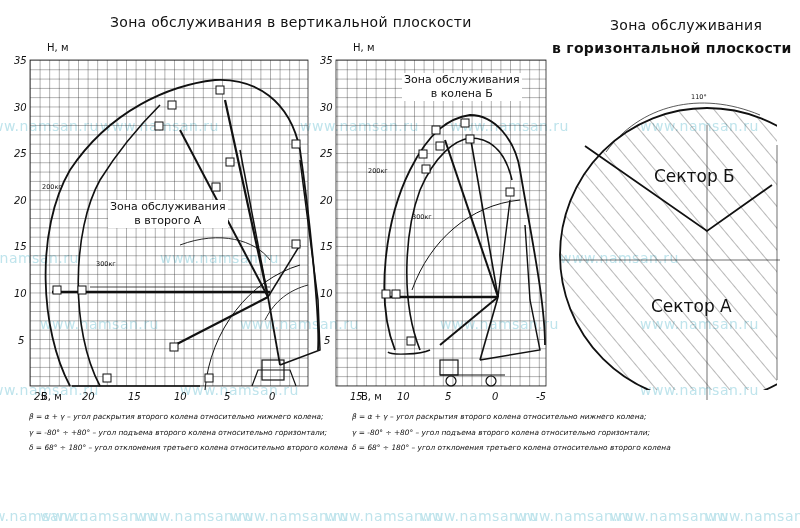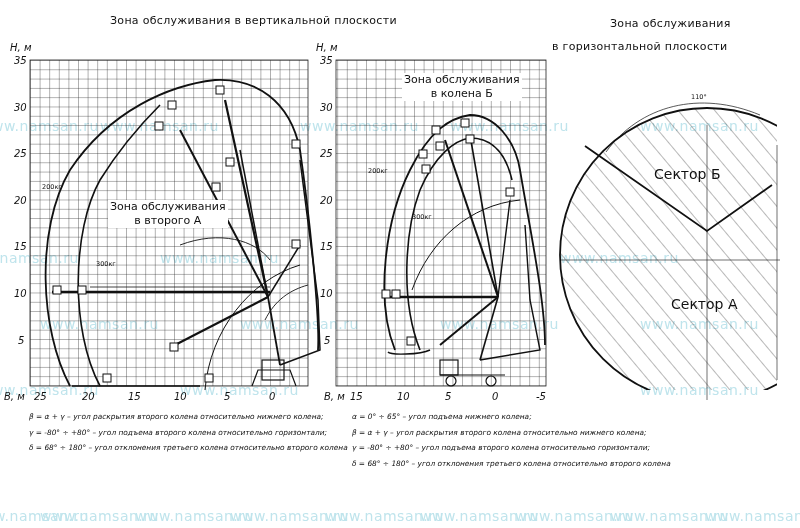--- a/index.html
+++ b/index.html
@@ -1,27 +1,27 @@
 <!DOCTYPE html>
 <html><head>
 <meta charset="utf-8">
 <style>
   html,body{margin:0;padding:0;background:#fff;}
   body{width:800px;height:528px;position:relative;overflow:hidden;font-family:"DejaVu Sans",sans-serif;color:#111;}
-  .title{position:absolute;font-size:11px;letter-spacing:0.3px;font-family:"DejaVu Sans",sans-serif;text-align:right;}
+  .title{position:absolute;font-size:14px;letter-spacing:0.3px;font-family:"DejaVu Sans",sans-serif;text-align:right;}
   #t-vert{left:110px;top:14px;}
   #t-hor1{left:610px;top:17px;}
-  #t-hor2{left:552px;top:40px;}
-  .axlab{position:absolute;font-size:10px;font-style:italic;}
+  #t-hor2{left:552px;top:40px;font-weight:bold;}
+  .axlab{position:absolute;font-size:10px;margin-left:37px;}
   svg{position:absolute;left:0;top:0;}
   .legend{position:absolute;font-size:7.4px;font-style:italic;line-height:15.5px;white-space:nowrap;}
   #legendA{left:29px;top:409px;}
   #legendB{left:352px;top:409px;}
   .wm{position:absolute;font-size:14px;color:#bfe4ec;white-space:nowrap;letter-spacing:0.5px;}
-  .sector-label{position:absolute;font-size:14px;}
+  .sector-label{position:absolute;font-size:17px;}
   .zone-label{position:absolute;font-size:11px;text-align:center;line-height:14px;background:#fff;padding:0 2px;}
   .tick{position:absolute;font-size:10px;font-style:italic;}
   .cap{position:absolute;font-size:6.5px;}
 </style>
 </head>
 <body>
 
 <div class="title" id="t-vert">Зона обслуживания в вертикальной плоскости</div>
 <div class="title" id="t-hor1">Зона обслуживания</div>
 <div class="title" id="t-hor2">в горизонтальной плоскости</div>
@@ -197,26 +197,25 @@
 <div class="tick" style="left:492px;top:391px;">0</div>
 <div class="tick" style="left:536px;top:391px;">-5</div>
 <div class="zone-label" style="left:402px;top:73px;">
   <div>Зона обслуживания</div>
   <div>в колена Б</div>
 </div>
 <div class="cap" style="left:368px;top:167px;">200кг</div>
 <div class="cap" style="left:412px;top:213px;">300кг</div>
 
 <div class="sector-label" style="left:654px;top:166px;">Сектор Б</div>
-<div class="sector-label" style="left:651px;top:296px;margin-left:20px;">Сектор А</div>
+<div class="sector-label" style="left:651px;top:296px;">Сектор А</div>
 <div class="cap" style="left:691px;top:93px;">110°</div>
 
 <div class="legend" id="legendA">
   <div>β = α + γ  – угол раскрытия второго колена относительно нижнего колена;</div>
   <div>γ = -80° ÷ +80° – угол подъема второго колена относительно горизонтали;</div>
   <div>δ = 68° ÷ 180° – угол отклонения третьего колена относительно второго колена</div>
 </div>
 <div class="legend" id="legendB">
-  <div>α = 0° ÷ 65°  – угол подъема нижнего колена;</div>
   <div>β = α + γ  – угол раскрытия второго колена относительно нижнего колена;</div>
   <div>γ = -80° ÷ +80° – угол подъема второго колена относительно горизонтали;</div>
   <div>δ = 68° ÷ 180° – угол отклонения третьего колена относительно второго колена</div>
 </div>
 
 </body></html>

